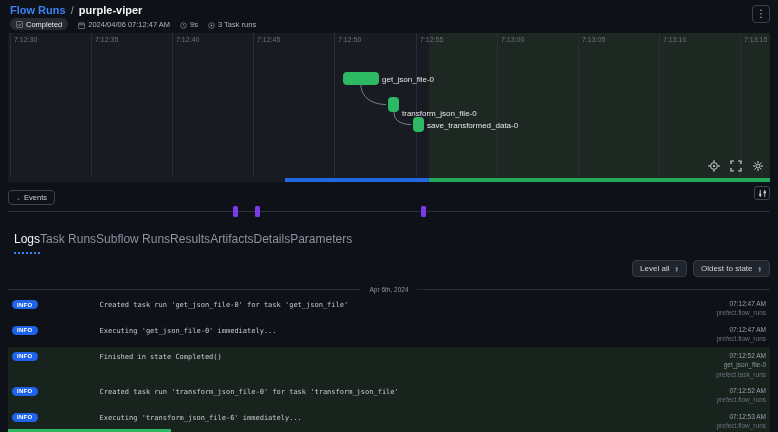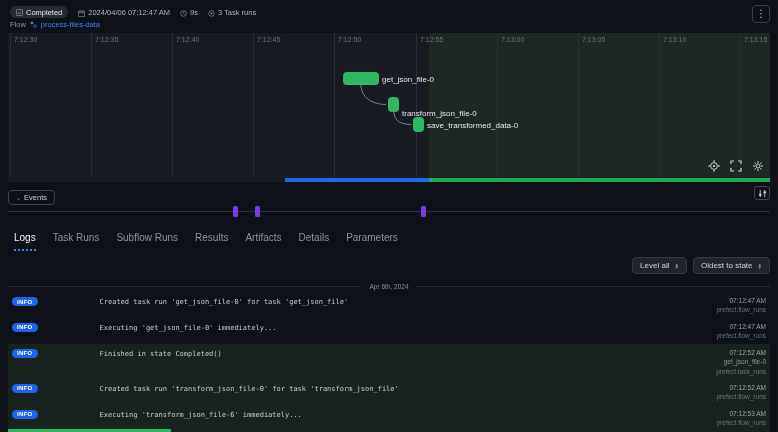--- a/index.html
+++ b/index.html
@@ -50,21 +50,21 @@
   .events-row { position:relative; margin:4px 8px 0 8px; height:17px; }
   .events-btn { display:inline-flex; align-items:center; gap:3px; border:1px solid #3f4551; border-radius:4px; padding:2px 7px; font-size:7.5px; color:#c9cdd6; background:transparent; cursor:pointer; }
   .chev { font-size:6px; color:#8b93a1; }
   .events-tool { position:absolute; right:0; top:0; width:16px; height:14px; border:1px solid #3f4551; border-radius:3px; color:#c9cdd6; cursor:pointer; display:flex; align-items:center; justify-content:center; }
   .mini-timeline { position:relative; margin:2px 8px 0 8px; height:14px; }
   .mini-track { position:absolute; left:0; right:0; top:6px; height:1px; background:#2c313b; }
   .mini-marker { position:absolute; top:1px; width:5px; height:11px; border-radius:1.5px; background:#7c3aed; cursor:pointer; }
   .mk0 { left:225px; } .mk1 { left:247px; } .mk2 { left:413px; }
 
   
-  .tabs { display:flex; gap:17px; margin:13px 8px 0 8px; padding-left:6px; font-size:10px; color:#8b93a1; }
+  .tabs { display:flex; margin:13px 8px 0 8px; padding-left:6px; font-size:12px; color:#8b93a1; }
   .tab { padding-bottom:6px; cursor:pointer; }
   .tab.active { color:#f3f4f6; border-bottom:2px dotted #3b82f6; }
 
   
   .filters { display:flex; justify-content:flex-end; gap:6px; margin:6px 8px 0 8px; }
   .select-btn { display:inline-flex; align-items:center; gap:5px; background:#1f242d; border:1px solid #353b47; border-radius:4px; padding:3px 7px; font-size:8px; color:#d1d5db; cursor:pointer; }
   .updown { display:inline-flex; flex-direction:column; line-height:3px; font-size:4.5px; color:#8b93a1; }
 
   
   .log-area { margin:6px 8px 0 8px; }
@@ -81,20 +81,25 @@
   .log-logger { font-size:6.5px; color:#6b7280; }
   .partial-strip { position:absolute; left:8px; bottom:0; width:163px; height:3px; background:#2db863; }
   svg { display:block; }
 </style>
 </head>
 <body>
 
 <div class="app">
 
   <div class="header">
+    <div class="crumbs">
+      <span class="crumb-link">Flow Runs</span>
+      <span class="crumb-sep">/</span>
+      <span class="crumb-current">purple-viper</span>
+    </div>
     <div class="meta-row">
       <span class="state-badge">
         <svg class="mini-ic" viewBox="0 0 10 10">
             <rect x="0.5" y="0.5" width="9" height="9" rx="2" fill="none" stroke="#9aa1ad"></rect>
             <path d="M2.5 5l2 2 3-3.5" fill="none" stroke="#9aa1ad" stroke-width="1.2"></path>
           </svg>
         <span>Completed</span>
       </span>
       <span class="meta-item">
         <svg class="mini-ic" viewBox="0 0 10 10">

